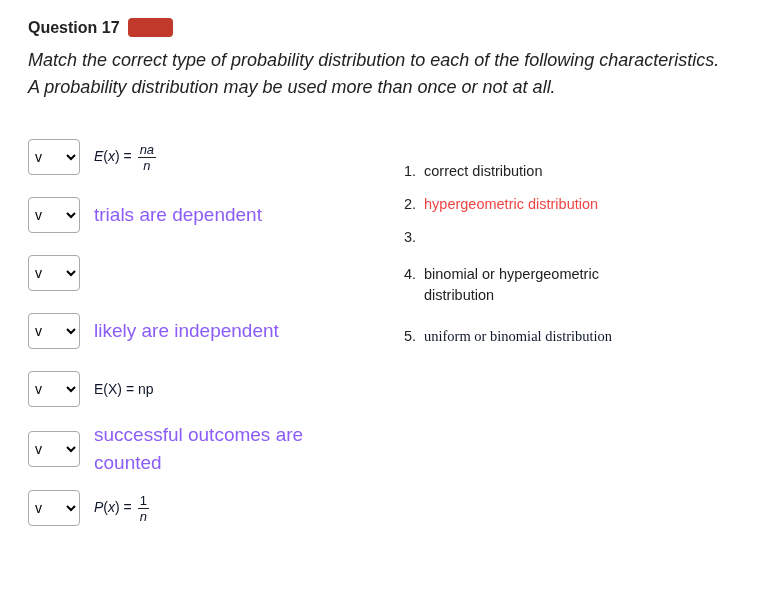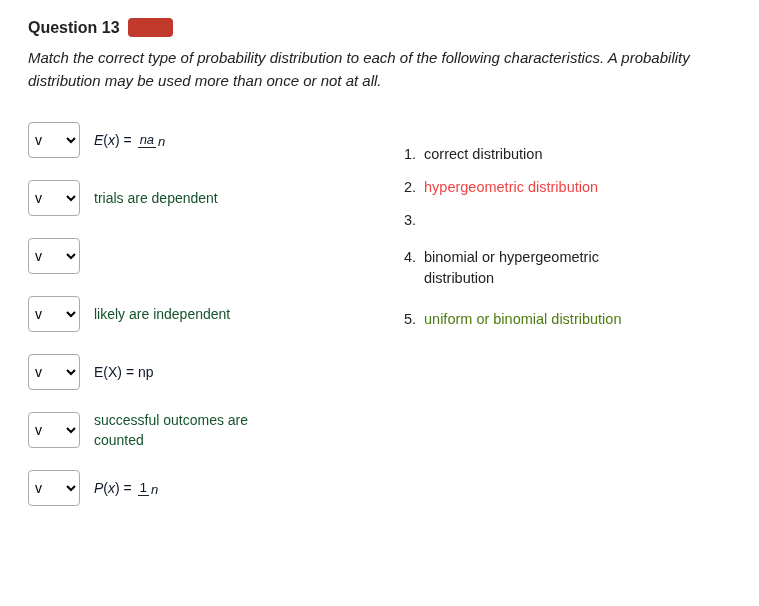--- a/index.html
+++ b/index.html
@@ -25,23 +25,23 @@
     .question-badge {
       background: #c0392b;
       color: #fff;
       border-radius: 4px;
       padding: 2px 10px;
       font-size: 13px;
       font-weight: normal;
     }
     .question-instructions {
       font-style: italic;
-      font-size: 15px;
+      font-size: 18px;
       color: #222;
-      margin-bottom: 22px;
+      margin-bottom: 30px;
       line-height: 1.5;
     }
     .main-content {
       display: flex;
       gap: 0;
     }
     .left-column {
       flex: 0 0 370px;
       display: flex;
       flex-direction: column;
@@ -54,31 +54,31 @@
       gap: 10px;
       padding-top: 30px;
     }
     .row {
       display: flex;
       align-items: center;
       min-height: 52px;
       margin-bottom: 6px;
     }
     .characteristic-text {
-      font-size: 14px;
-      color: #14532d;
+      font-size: 19px;
+      color: #8b5cf6;
       line-height: 1.45;
     }
     .math-text {
       font-size: 14px;
       color: #0f172a;
     }
     .fraction {
       display: inline-flex;
-      flex-direction: row;
+      flex-direction: column;
       align-items: center;
       vertical-align: middle;
       font-size: 13px;
       line-height: 1;
       margin-left: 2px;
     }
     .fraction .numerator {
       border-bottom: 1.5px solid #222;
       padding: 0 2px 1px 2px;
       font-size: 13px;
@@ -96,39 +96,39 @@
       line-height: 1.45;
       margin-bottom: 2px;
     }
     .right-item .num {
       font-weight: normal;
       min-width: 18px;
       text-align: right;
     }
     .green-text { color: #27ae60; }
     .blue-text { color: #ef4444; }
-    .red-text { color: #4d7c0f; }
+    .red-text { color: #0f172a; font-family: Liberation Serif, serif; }
     select.dropdown-select {
       width: 52px;
       height: 36px;
       border: 1.5px solid #aaa;
       border-radius: 4px;
       background: #fff;
       font-size: 14px;
       cursor: pointer;
       flex-shrink: 0;
       margin-right: 14px;
       padding: 0 2px;
     }
   </style>
 </head>
 <body>
 
 <div class="question-header">
-  <span class="question-title">Question 13</span>
+  <span class="question-title">Question 17</span>
   <span class="question-badge">&nbsp;&nbsp;&nbsp;&nbsp;&nbsp;&nbsp;&nbsp;</span>
 </div>
 
 <div class="question-instructions">Match the correct type of probability distribution to each of the following characteristics. A probability distribution may be used more than once or not at all.</div>
 
 <div class="main-content">
 
   <div class="left-column">
 
     <div class="row">

